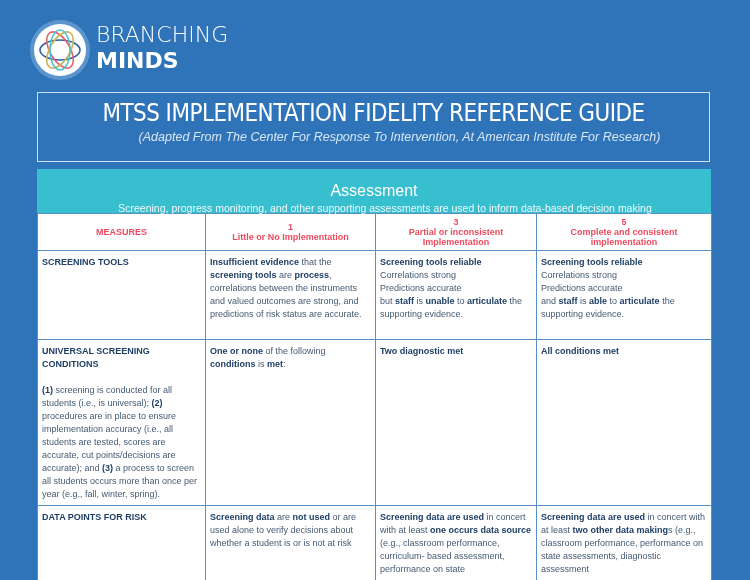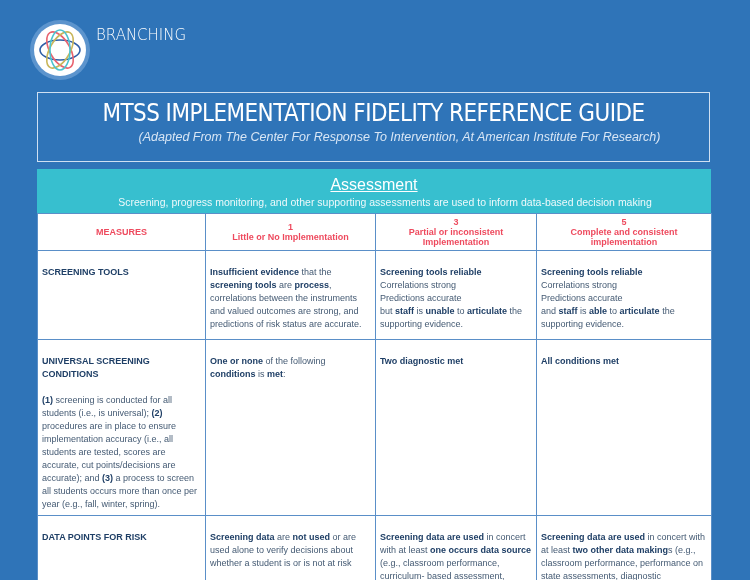--- a/index.html
+++ b/index.html
@@ -4,50 +4,51 @@
 <style>
   html, body { margin:0; padding:0; }
   body {
     width:750px; height:580px; overflow:hidden;
     background:#2f74b8;
     font-family:"Liberation Sans", sans-serif;
     position:relative;
   }
   .logo { position:absolute; left:29px; top:19px; width:62px; height:62px; }
   .brand { position:absolute; left:96px; top:22px; color:#fff; font-family:"DejaVu Sans", sans-serif;
-    font-size:15px; line-height:26px; letter-spacing:0px; font-weight:300; }
+    font-size:22px; line-height:26px; letter-spacing:0px; font-weight:300; }
   .brand .l2 { font-weight:bold; }
   .title-box { position:absolute; left:37px; top:92px; width:673px; height:70px; border:1px solid #cfe0f2; box-sizing:border-box; }
   .title { position:absolute; left:0; right:0; top:5px; text-align:center; color:#fff;
     font-family:"DejaVu Sans", sans-serif; font-size:25px; letter-spacing:-0.6px; transform:scaleX(0.86); transform-origin:center; white-space:nowrap; }
   .subtitle { position:absolute; left:12px; right:0; top:37px; text-align:center; color:#d8e6f5; font-style:italic;
     font-size:12.5px; padding-left:40px; white-space:nowrap; }
   .table { position:absolute; left:37px; top:169px; width:674px; background:#fff; }
   .sec-head { background:#37bfcf; height:44px; text-align:center; color:#fff; }
-  .sec-title { font-size:16px; padding-top:7px; line-height:18px;text-decoration:underline; }
+  .sec-title { font-size:16px; padding-top:13px; line-height:18px; }
   .sec-sub { font-size:10.5px; margin-top:2px; color:#eef9fb;margin-left:22px; }
   table { border-collapse:collapse; width:100%; table-layout:fixed; }
-  td { border:1px solid #5a8fc8; vertical-align:top; font-size:9px; line-height:13px; color:#445a73; padding:15px 4px 4px 4px; }
+  td { border:1px solid #5a8fc8; vertical-align:top; font-size:9px; line-height:13px; color:#445a73; padding:5px 4px 4px 4px; }
   td b { color:#1f3f66; }
   th { border:1px solid #5a8fc8; font-weight:bold; color:#ee4a5e; font-size:9px; line-height:10px; padding:3px 4px; text-align:center; height:30px; vertical-align:middle; }
   .mlabel { font-weight:bold; color:#1f3f66; }
 </style>
 </head>
 <body>
 
 <svg class="logo" viewBox="0 0 62 62">
   <circle cx="31" cy="31" r="30" fill="#6fa3d6" opacity="0.7"></circle>
   <circle cx="31" cy="31" r="26" fill="#fff"></circle>
   <ellipse cx="31" cy="31" rx="20" ry="10" fill="none" stroke="#2f5fa8" stroke-width="1.6"></ellipse>
   <ellipse cx="31" cy="31" rx="20" ry="10" fill="none" stroke="#e8636f" stroke-width="1.6" transform="rotate(60 31 31)"></ellipse>
   <ellipse cx="31" cy="31" rx="20" ry="10" fill="none" stroke="#c9b65a" stroke-width="1.6" transform="rotate(-60 31 31)"></ellipse>
   <ellipse cx="31" cy="31" rx="10" ry="20" fill="none" stroke="#4cc3cf" stroke-width="1.6"></ellipse>
 </svg>
 <div class="brand">
   <div>BRANCHING</div>
+  <div class="l2">MINDS</div>
 </div>
 
 <div class="title-box">
   <div class="title">MTSS IMPLEMENTATION FIDELITY REFERENCE GUIDE</div>
   <div class="subtitle">(Adapted From The Center For Response To Intervention, At American Institute For Research)</div>
 </div>
 
 <div class="table">
   <div class="sec-head">
     <div class="sec-title">Assessment</div>

